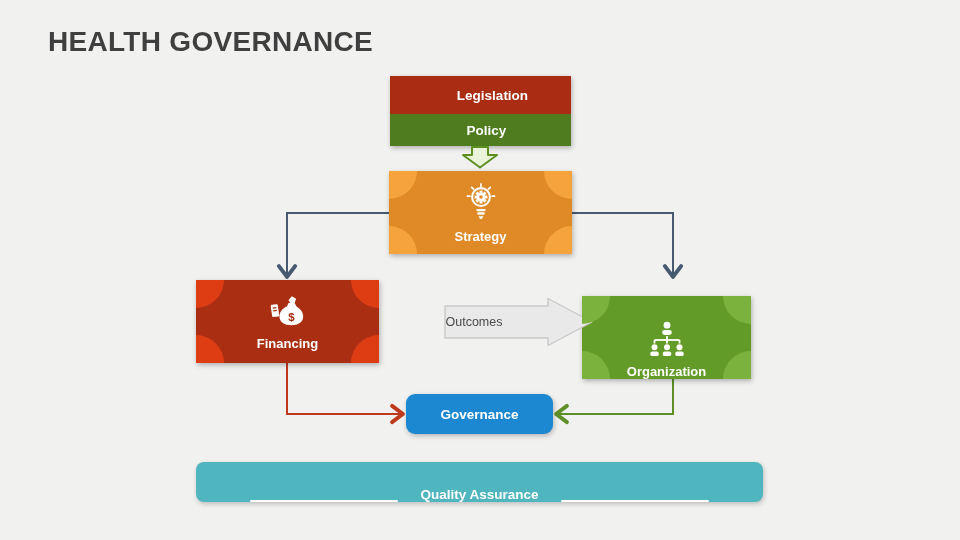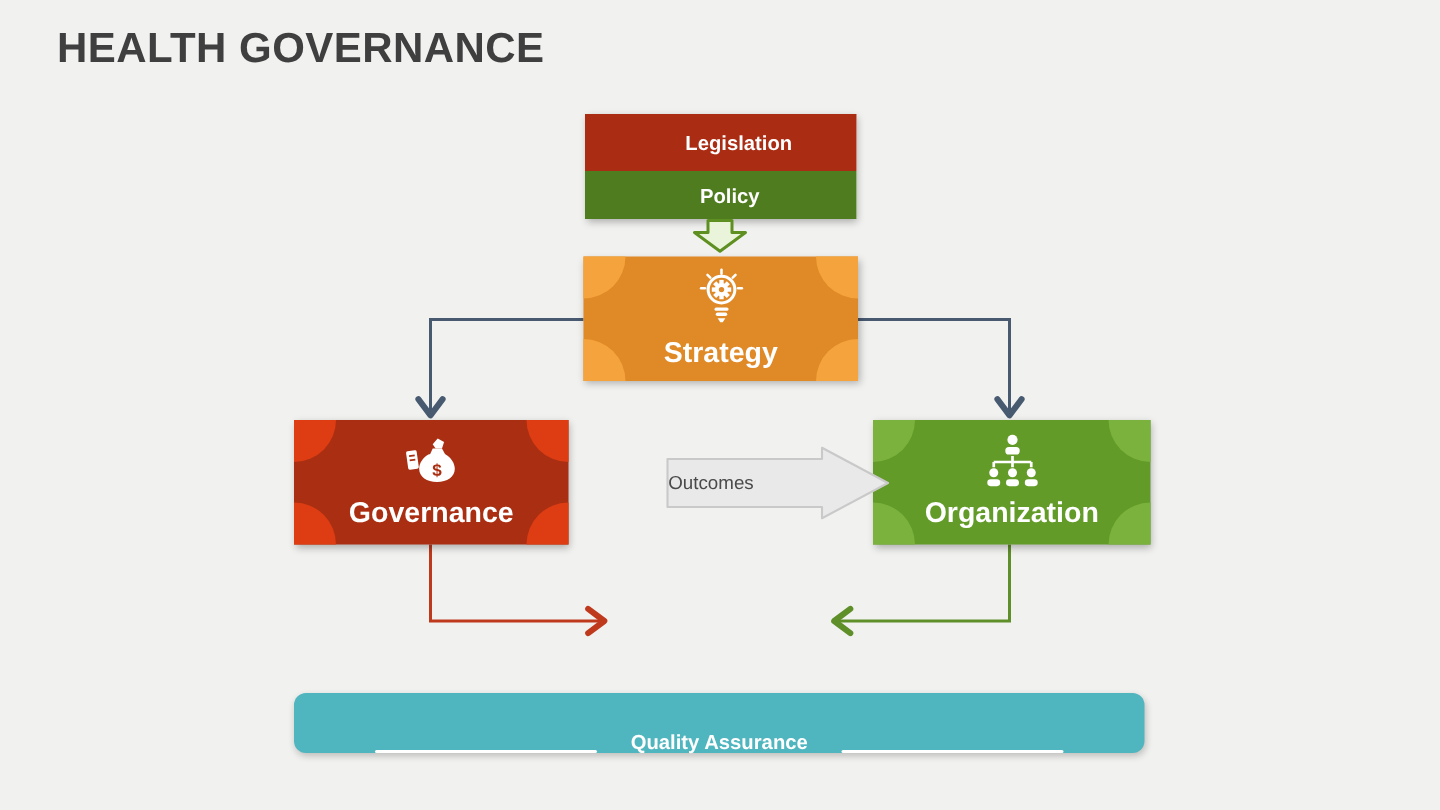--- a/index.html
+++ b/index.html
@@ -5,53 +5,53 @@
   * { box-sizing: border-box; }
   html, body { margin: 0; padding: 0; background: #e5e5e5; }
   .slide {
     position: relative;
     width: 960px; height: 540px;
     background: #F1F1F0;
     font-family: "Liberation Sans", sans-serif;
     overflow: hidden;
   }
   .title {
-    position: absolute; left: 38px; top: 16px; margin: 0;
+    position: absolute; left: 38px; top: 16px; margin: 10px;
     font-size: 28px; font-weight: bold; color: #3F3F3F; letter-spacing: 0.3px;
   }
   .connectors { position: absolute; left: 0; top: 0; width: 960px; height: 540px; pointer-events: none; }
 
   .stack {
     position: absolute; left: 390px; top: 76px; width: 181px;
     box-shadow: 1px 2px 5px rgba(0,0,0,0.28);
   }
   .bar { display: flex; align-items: center; justify-content: center; color: #fff; font-size: 13.5px; font-weight: 600; }
   .bar.legislation { height: 38px; background: #A92C13; padding-left: 24px; }
   .bar.policy { height: 32px; background: #4E7C1E; padding-left: 12px; }
 
   .block-arrow { position: absolute; left: 460px; top: 146px; }
 
   .node {
     position: absolute; overflow: hidden; color: #fff;
     display: flex; flex-direction: column; align-items: center; justify-content: center;
     gap: 5px; box-shadow: 1px 2px 5px rgba(0,0,0,0.28);
   }
-  .node .label { position: relative; font-size: 19px; font-weight: 600; z-index: 2; }
+  .node .label { position: relative; font-size: 13px; font-weight: 600; z-index: 2; }
   .node .icon { position: relative; z-index: 2; line-height: 0; }
   .corner { position: absolute; width: 56px; height: 56px; border-radius: 50%; z-index: 1; }
   .corner.tl { left: -28px; top: -28px; }
   .corner.tr { right: -28px; top: -28px; }
   .corner.bl { left: -28px; bottom: -28px; }
   .corner.br { right: -28px; bottom: -28px; }
 
   .node.strategy { left: 389px; top: 171px; width: 183px; height: 83px; background: #DF8927; }
   .node.strategy .corner { background: #F5A33C; }
   .node.financing { left: 196px; top: 280px; width: 183px; height: 83px; background: #AA2F12; }
   .node.financing .corner { background: #DE3D13; }
-  .node.organization { left: 582px; top: 280px; width: 185px; height: 83px; background: #639B28; }
+  .node.organization { left: 582px; top: 296px; width: 169px; height: 83px; background: #639B28; justify-content: flex-end; }
   .node.organization .corner { background: #7BB23E; }
 
   .outcomes-wrap { position: absolute; left: 405px; top: 297px; width: 150px; height: 50px; padding-left: 39px; }
   .outcomes-wrap .outcomes-label {
     position: absolute; left: 0; top: 0; width: 138px; height: 50px;
     display: flex; align-items: center; justify-content: center;
     font-size: 12.5px; color: #4A4A4A;
   }
 
   .governance {
@@ -155,21 +155,21 @@
           <rect x="3" y="12" width="7.5" height="13" rx="1.2" fill="#fff"></rect>
           <line x1="4.8" y1="15.5" x2="8.8" y2="15.5" stroke="#AA2F12" stroke-width="1.3"></line>
           <line x1="4.8" y1="18.5" x2="8.8" y2="18.5" stroke="#AA2F12" stroke-width="1.3"></line>
         </g>
         <path d="M20.5,7.5 l3.5,-4 4.5,2.5 -1.5,4.5 h-4.5 z" fill="#fff"></path>
         <path d="M20.5,10.5 h6.5 l3,5.5 h-12 z" fill="#fff"></path>
         <path d="M17.8,14.5 h11.4 c4.2,2.3 6.8,6.2 6.8,10.3 c0,5.9 -5.4,9.2 -12.5,9.2 s-12.5,-3.3 -12.5,-9.2 c0,-4.1 2.6,-8 6.8,-10.3 z" fill="#fff"></path>
         <text x="23.5" y="29.5" text-anchor="middle" font-family="Liberation Sans, sans-serif" font-size="12" font-weight="bold" fill="#AA2F12">$</text>
       </svg>
     </span>
-    <span class="label">Governance</span>
+    <span class="label">Financing</span>
   </div>
 
   <div class="node organization">
     <span class="corner tl"></span>
     <span class="corner tr"></span>
     <span class="corner bl"></span>
     <span class="corner br"></span>
     <span class="icon">
       <svg width="44" height="38" viewBox="0 0 44 38">
         <g stroke="#fff" stroke-width="1.8" fill="none">
@@ -194,20 +194,23 @@
     <span class="label">Organization</span>
   </div>
 
   <div class="outcomes-wrap">
     <svg width="150" height="50">
       <polygon points="1,9 104,9 104,1.5 148,25 104,48.5 104,41 1,41" fill="#E9E9E9" stroke="#C9C9C9" stroke-width="1.4" stroke-linejoin="round"></polygon>
     </svg>
     <span class="outcomes-label">Outcomes</span>
   </div>
 
+  <div class="governance">
+    <span>Governance</span>
+  </div>
 
   <div class="qa-bar">
     <span class="qa-line"></span>
     <span>Quality Assurance</span>
     <span class="qa-line"></span>
   </div>
 
 </div>
 
 </body></html>

